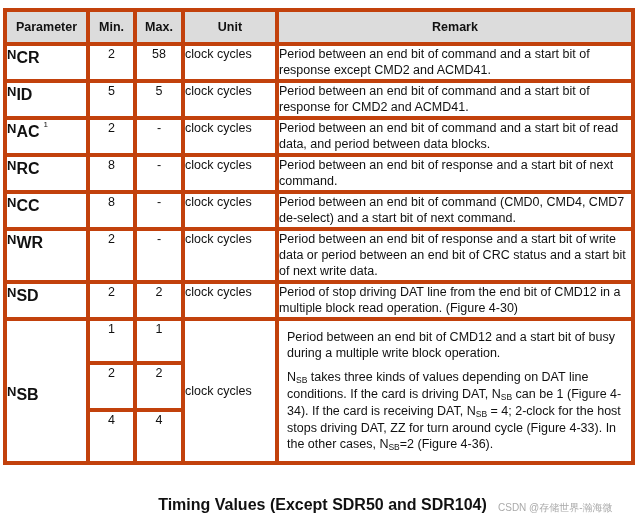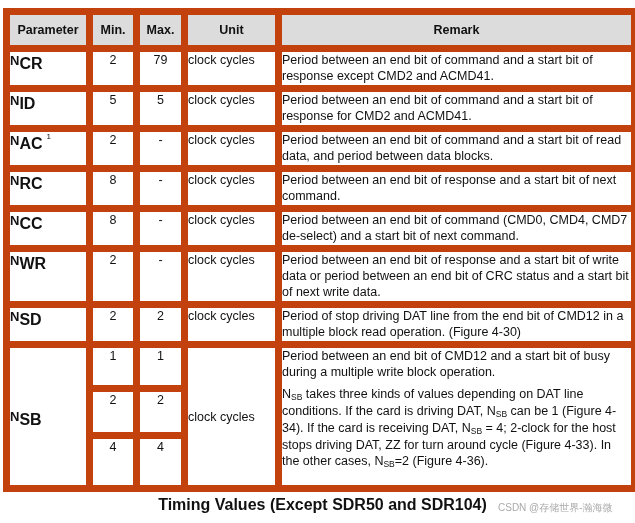--- a/index.html
+++ b/index.html
@@ -21,21 +21,21 @@
       top: 8px;
       width: 628px;
       border-collapse: collapse;
       table-layout: fixed;
       font-size: 12.5px;
       line-height: 16px;
       border: 2px solid #2a2a2a;
     }
     table.timing th,
     table.timing td {
-      border: 7px solid #c2410c;
+      border: 4px solid #c2410c;
       vertical-align: top;
       padding: 0;
     }
     table.timing th {
       background: #dcdcdc;
       font-weight: bold;
       font-size: 12.5px;
       height: 30px;
       vertical-align: middle;
       text-align: center;
@@ -78,21 +78,21 @@
     }
     td.param.mid {
       vertical-align: middle;
       padding-top: 0;
       margin-left: 41px;
     }
     td.remark {
       padding: 5px 8px 2px 8px;
     }
     td.remark p {
-      margin: 0;
+      margin: 8px;
     }
     td.remark p + p {
       margin-top: 6px;
     }
     .ssub {
       font-size: 8.5px;
       position: relative;
       top: 2px;
     }
     tr.r-2line td { height: 33px; }
@@ -141,21 +141,21 @@
       <th>Max.</th>
       <th>Unit</th>
       <th>Remark</th>
     </tr>
   </thead>
   <tbody>
 
     <tr class="r-2line">
       <td class="param"><span>N</span><span class="sub">CR</span></td>
       <td class="num">2</td>
-      <td class="num">79</td>
+      <td class="num">58</td>
       <td class="unit">clock cycles</td>
       <td class="remark">Period between an end bit of command and a start bit of response except CMD2 and ACMD41.</td>
     </tr>
 
     <tr class="r-2line">
       <td class="param"><span>N</span><span class="sub">ID</span></td>
       <td class="num">5</td>
       <td class="num">5</td>
       <td class="unit">clock cycles</td>
       <td class="remark">Period between an end bit of command and a start bit of response for CMD2 and ACMD41.</td>

